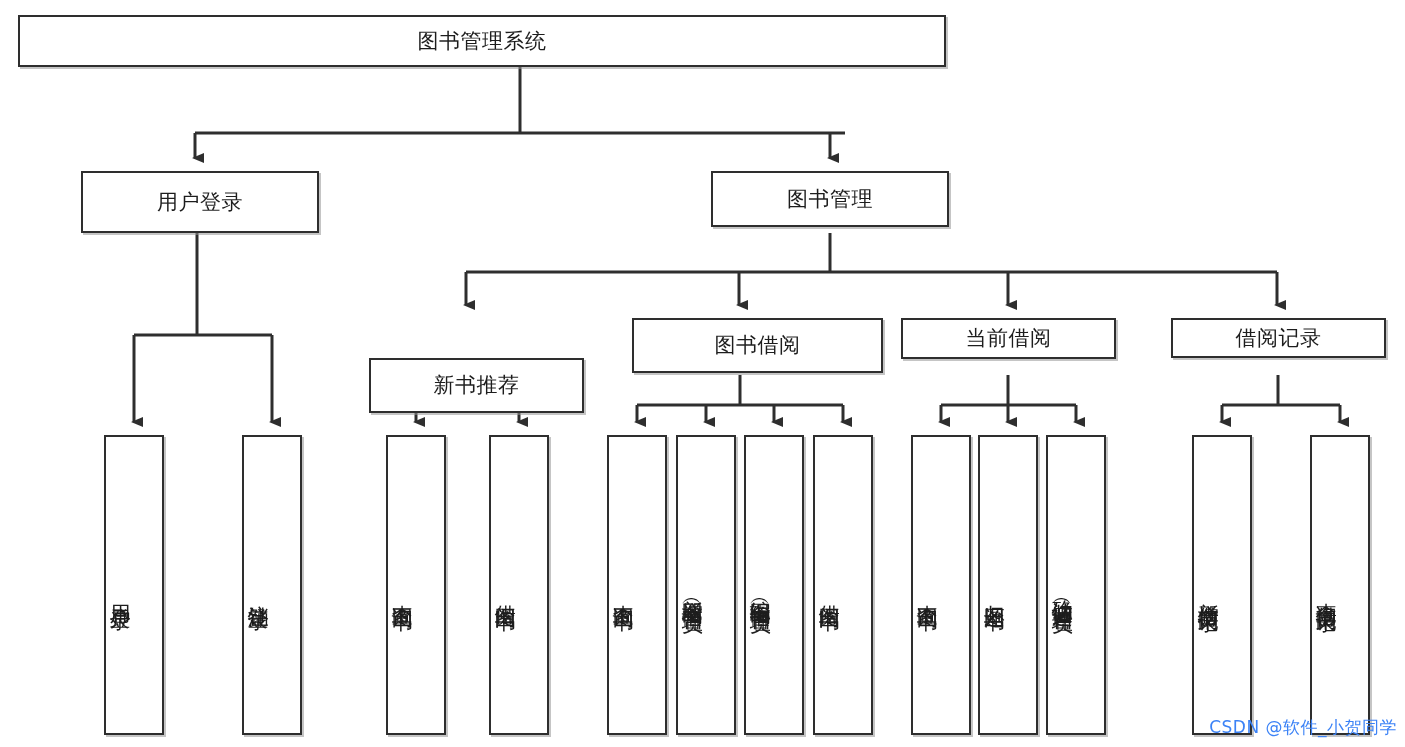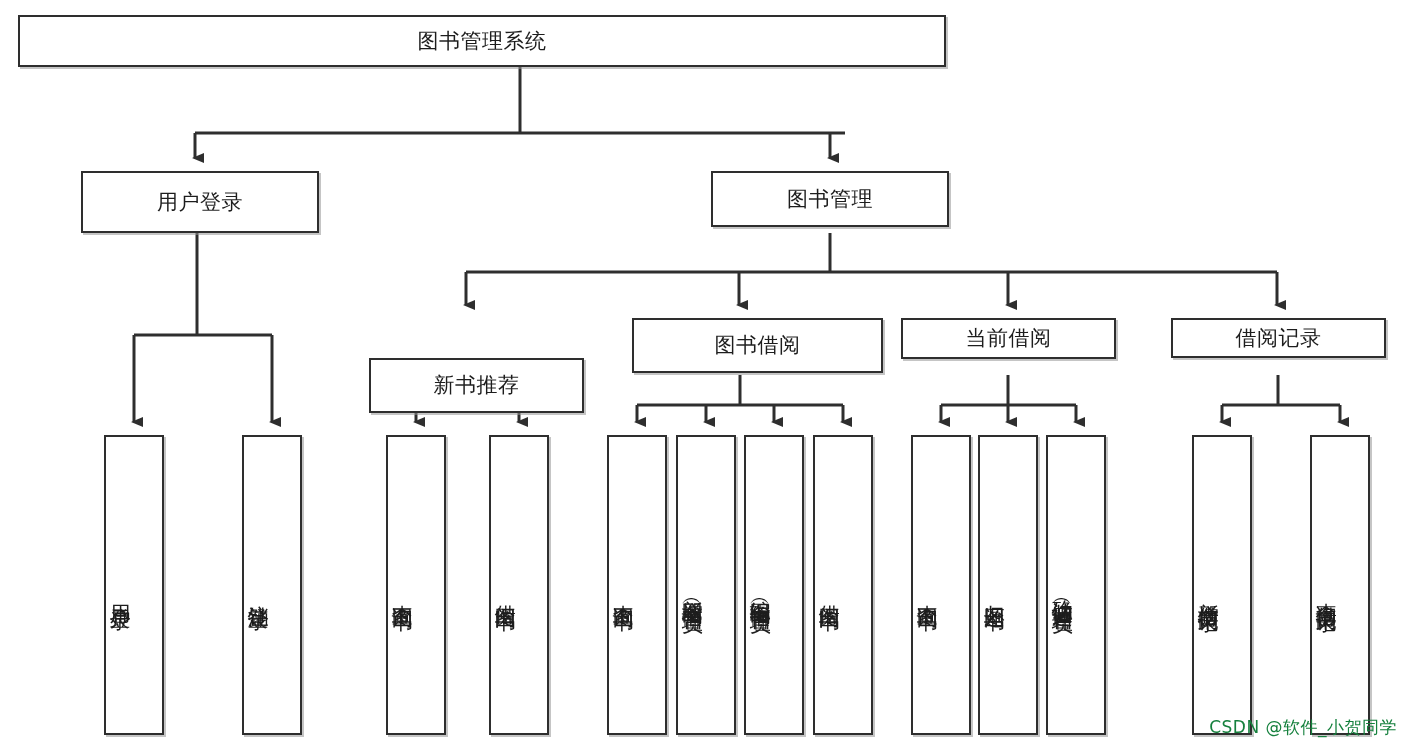--- a/index.html
+++ b/index.html
@@ -54,21 +54,21 @@
     text-orientation: upright;
     font-size: 21px;
     line-height: 1.30;
     letter-spacing: 2px;
     white-space: nowrap;
   }
   .watermark {
     position: absolute;
     right: 8px;
     bottom: 8px;
-    color: #15803d;
+    color: #3b82f6;
     font-size: 17px;
     letter-spacing: 0.5px;
     z-index: 5;
     white-space: nowrap;
   }
 </style>
 </head>
 <body>
 
 <div id="canvas">

